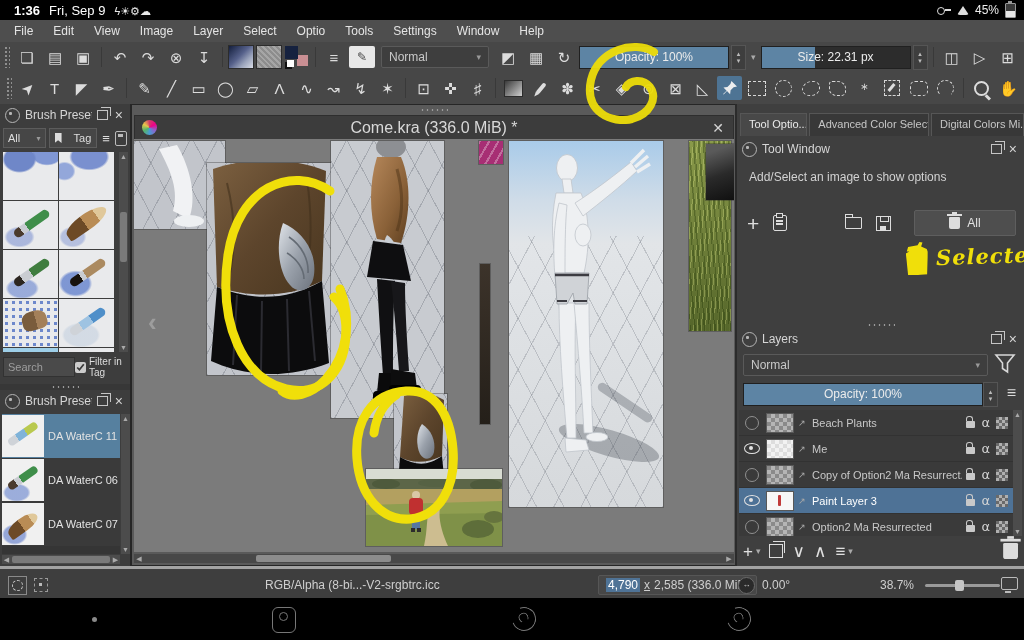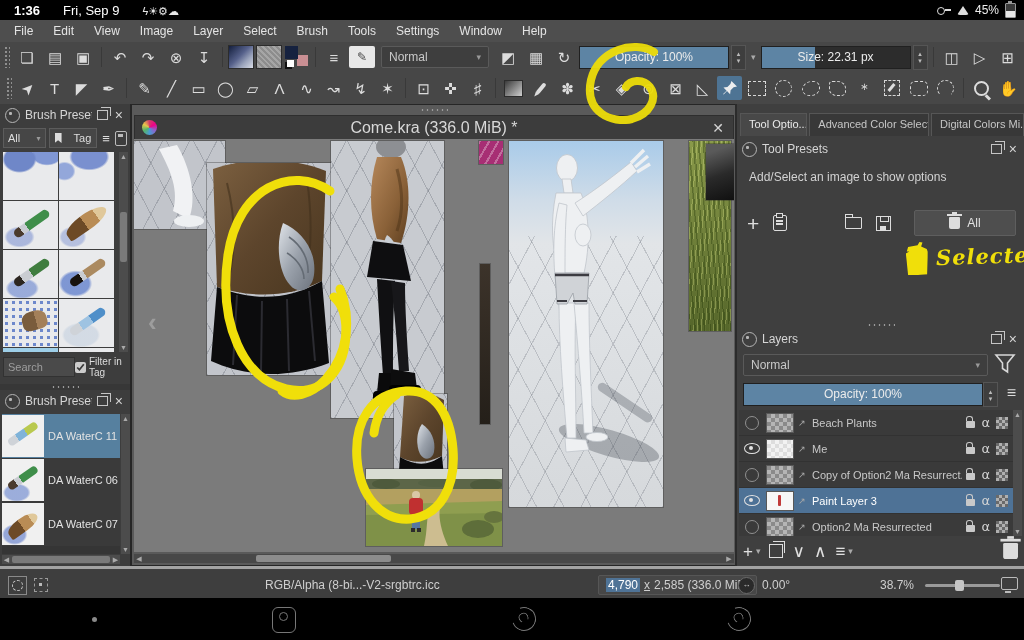--- a/index.html
+++ b/index.html
@@ -1,19 +1,19 @@
 <!DOCTYPE html>
 <html><head>
 <meta charset="utf-8">
 <style>
   html,body{margin:0;padding:0;background:#222;}
   #app{position:relative;width:1024px;height:640px;background:#000;font-family:"Liberation Sans",sans-serif;overflow:hidden;user-select:none;}
   
   .android-status{position:absolute;top:0;left:0;right:0;height:20px;background:#000;color:#fff;display:flex;align-items:center;font-size:13px;}
-  .as-left{display:flex;gap:23px;margin-left:14px;align-items:center;}
+  .as-left{display:flex;gap:9px;margin-left:14px;align-items:center;}
   .as-time{font-weight:bold;}
   .as-icon{font-size:11px;color:#e8e8e8;}
   .as-right{margin-left:auto;margin-right:8px;display:flex;gap:6px;font-size:12px;align-items:center;color:#eee;}
   .ico-key{width:14px;height:8px;position:relative;}
   .ico-key::before{content:"";position:absolute;left:0;top:1px;width:6px;height:6px;border:1.7px solid #ddd;border-radius:50%;}
   .ico-key::after{content:"";position:absolute;left:8px;top:3px;width:6px;height:2px;background:#ddd;box-shadow:4px 2px 0 -1px #ddd;}
   .ico-wifi{width:0;height:0;border-left:6px solid transparent;border-right:6px solid transparent;border-bottom:9px solid #ddd;border-radius:3px;}
   .ico-batt{width:9px;height:13px;border:1px solid #999;border-radius:1px;background:linear-gradient(0deg,#e8e8e8 45%,#3a3a3a 45%);position:relative;}
   .ico-batt::before{content:"";position:absolute;top:-3px;left:2px;width:4px;height:2px;background:#999;}
   
@@ -245,21 +245,21 @@
   </div>
 
   <div class="menubar">
     <div class="mitems">
         <span class="menu-item">File</span>
         <span class="menu-item">Edit</span>
         <span class="menu-item">View</span>
         <span class="menu-item">Image</span>
         <span class="menu-item">Layer</span>
         <span class="menu-item">Select</span>
-        <span class="menu-item">Brush</span>
+        <span class="menu-item">Optio</span>
         <span class="menu-item">Tools</span>
         <span class="menu-item">Settings</span>
         <span class="menu-item">Window</span>
         <span class="menu-item">Help</span>
       </div>
   </div>
 
   <div class="toolbar1">
     <span class="vdots"></span>
     <span class="tb-group" id="tb-file">
@@ -610,21 +610,21 @@
 
   <div class="right-panel">
     <div class="rtabs" id="rtabs">
         <div class="rtab active">Tool Optio...</div>
         <div class="rtab">Advanced Color Select...</div>
         <div class="rtab">Digital Colors Mi...</div>
       </div>
 
     <div class="to-header docker-header">
       <span class="ico-docklock"></span>
-      <span class="docker-title">Tool Presets</span>
+      <span class="docker-title">Tool Window</span>
       <span class="ico-float"></span>
       <span class="ico-close">×</span>
     </div>
     <div class="to-message">Add/Select an image to show options</div>
     <div class="to-buttons">
       <span class="to-plus">+</span>
       <span class="ico-clipboard"></span>
       <span class="ico-folder"></span>
       <span class="ico-floppy"></span>
       <span class="all-btn">

